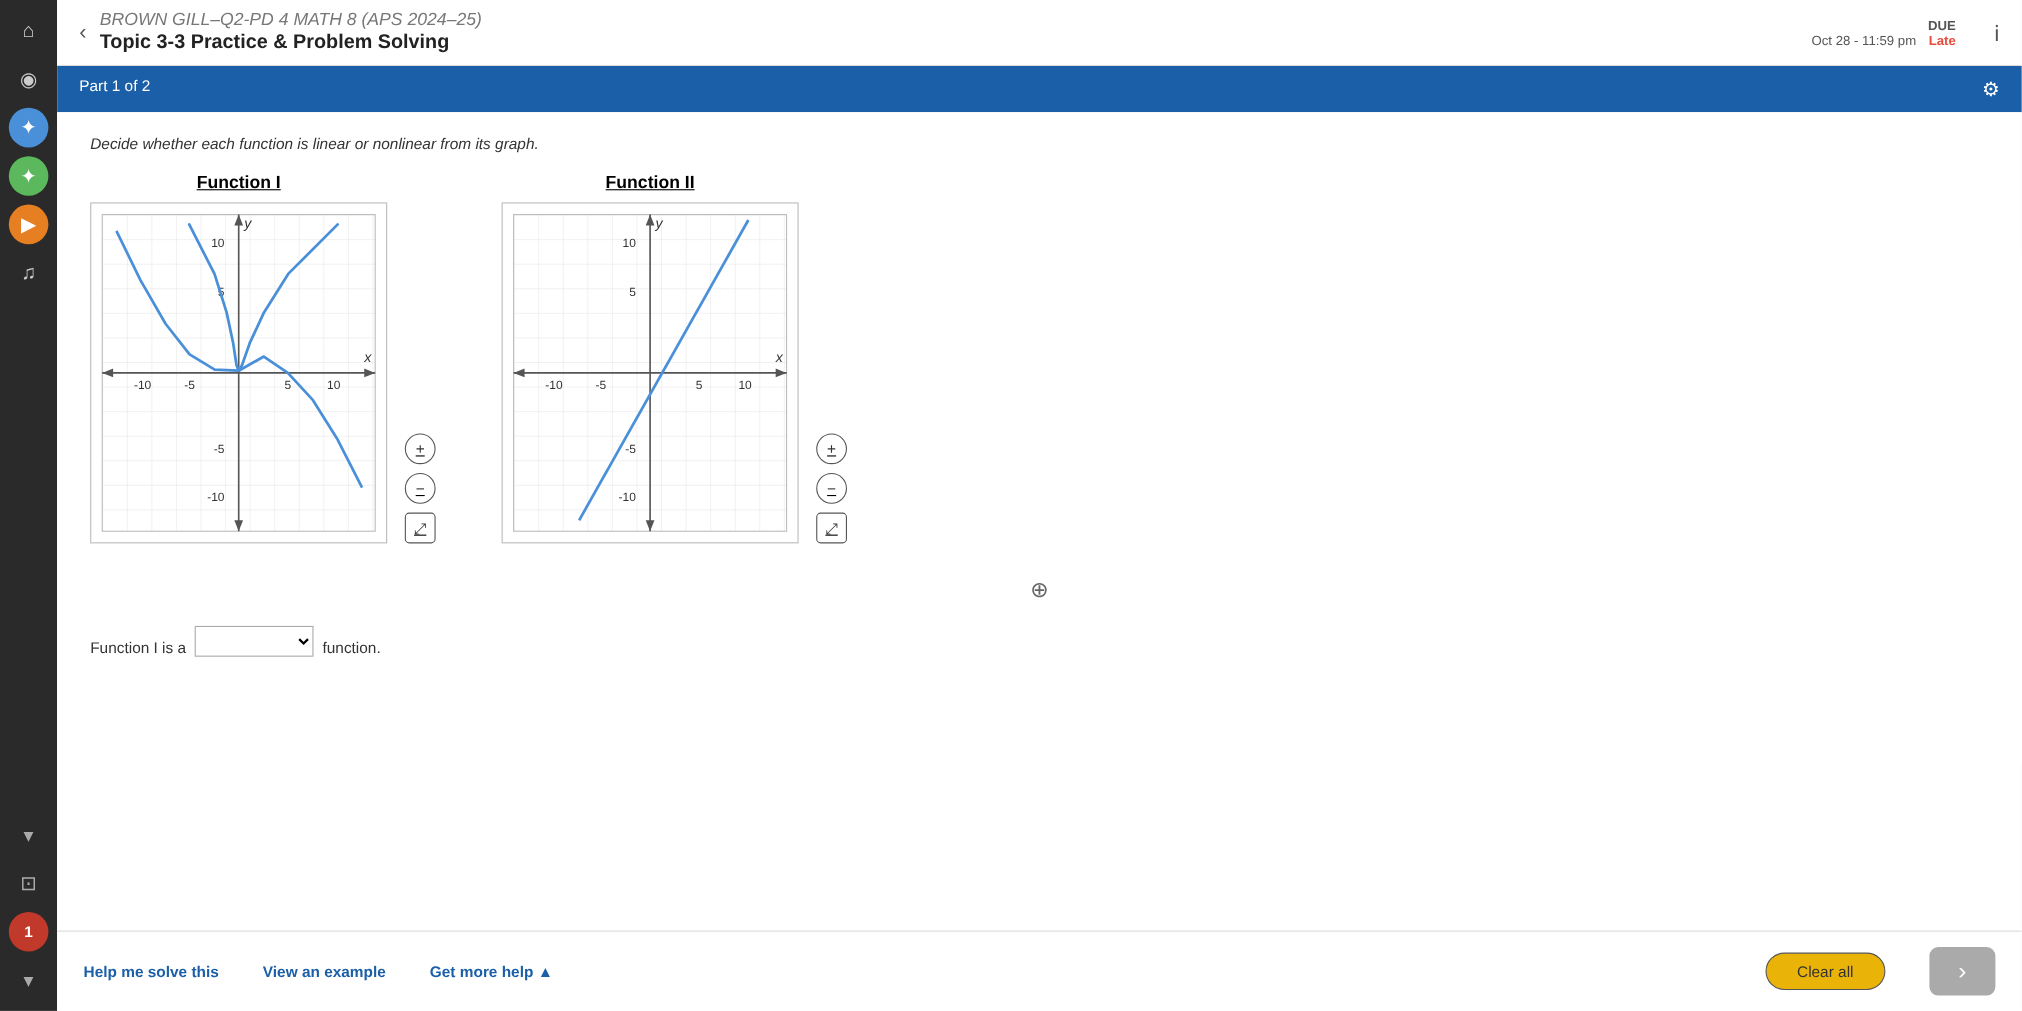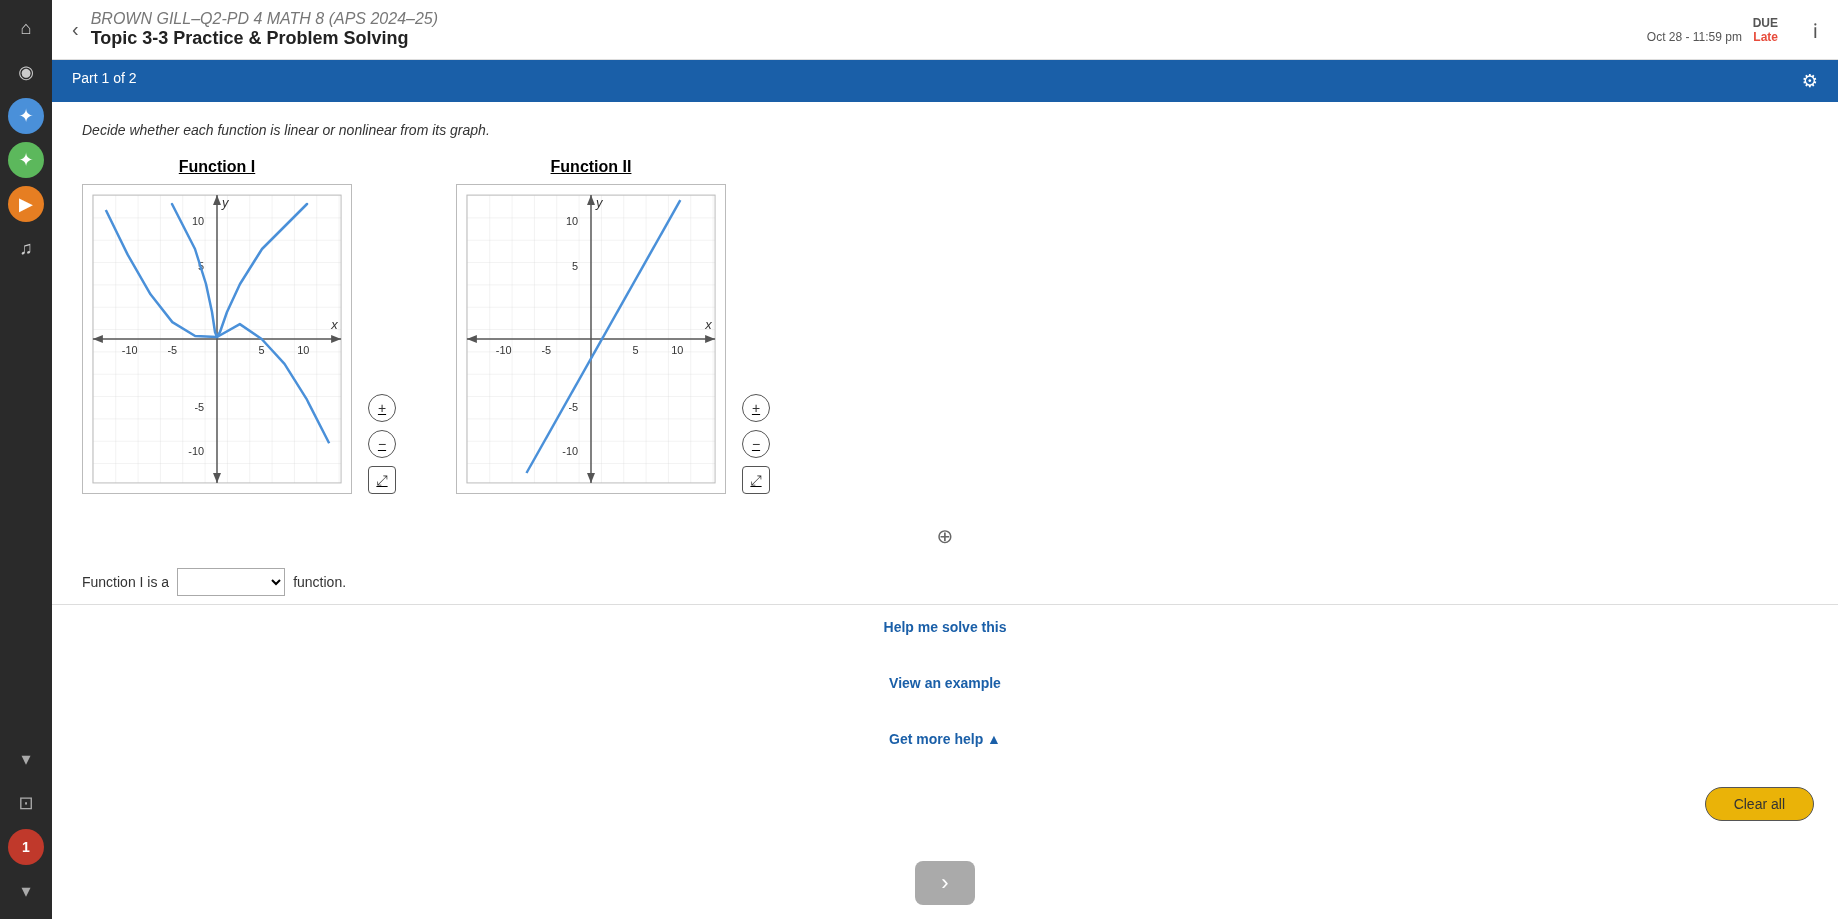--- a/index.html
+++ b/index.html
@@ -204,21 +204,21 @@
     
     .graph-svg {
       border: 1px solid #bbb;
       background: white;
     }
 
     
     .answer-section {
       margin-top: 20px;
       display: flex;
-      align-items: center;
+      align-items: flex-end;
       gap: 8px;
       font-size: 14px;
       color: #333;
     }
     .dropdown-select {
       border: 1px solid #aaa;
       padding: 4px 20px 4px 8px;
       font-size: 14px;
       cursor: pointer;
       appearance: auto;
@@ -233,21 +233,20 @@
     }
 
     
     .bottom-bar {
       background: white;
       border-top: 1px solid #ddd;
       padding: 14px 24px;
       display: flex;
       align-items: center;
       gap: 40px;
-      flex-direction: column;
     }
     .bottom-link {
       font-size: 14px;
       color: #1a5fa8;
       font-weight: bold;
       cursor: pointer;
       text-decoration: none;
     }
     .clear-all-btn {
       margin-left: auto;

